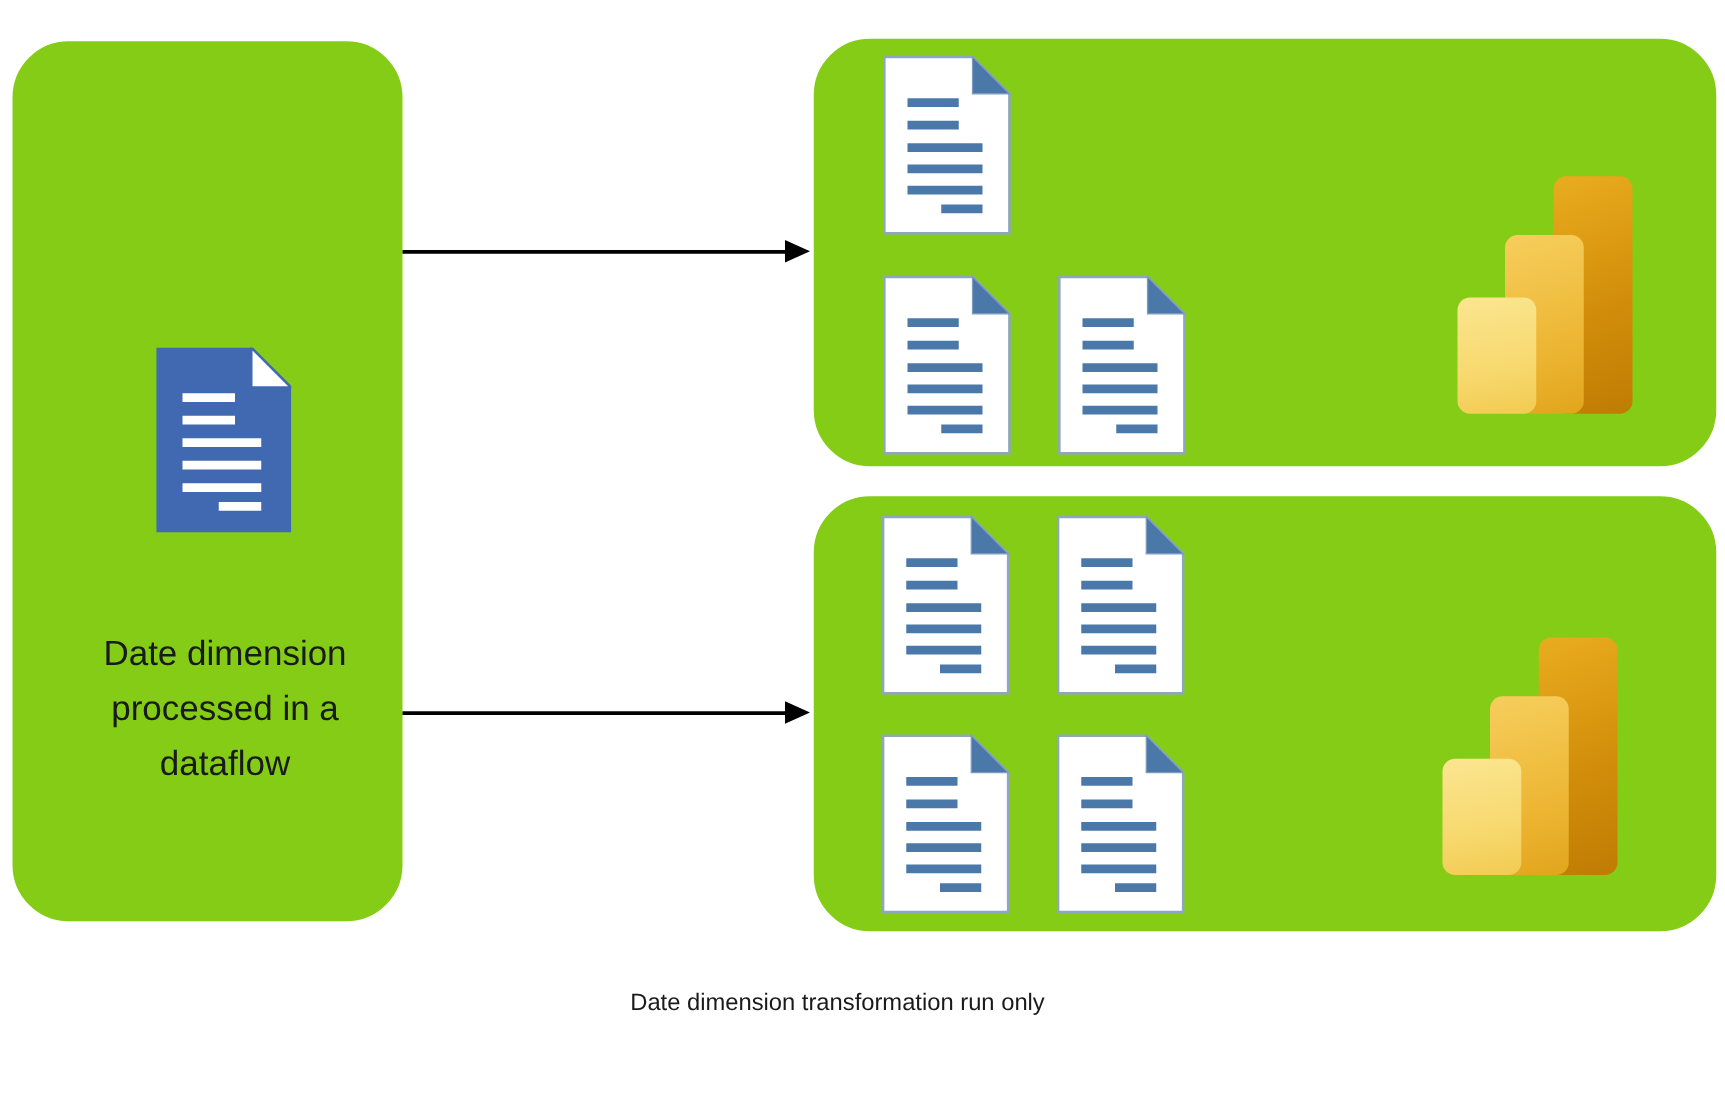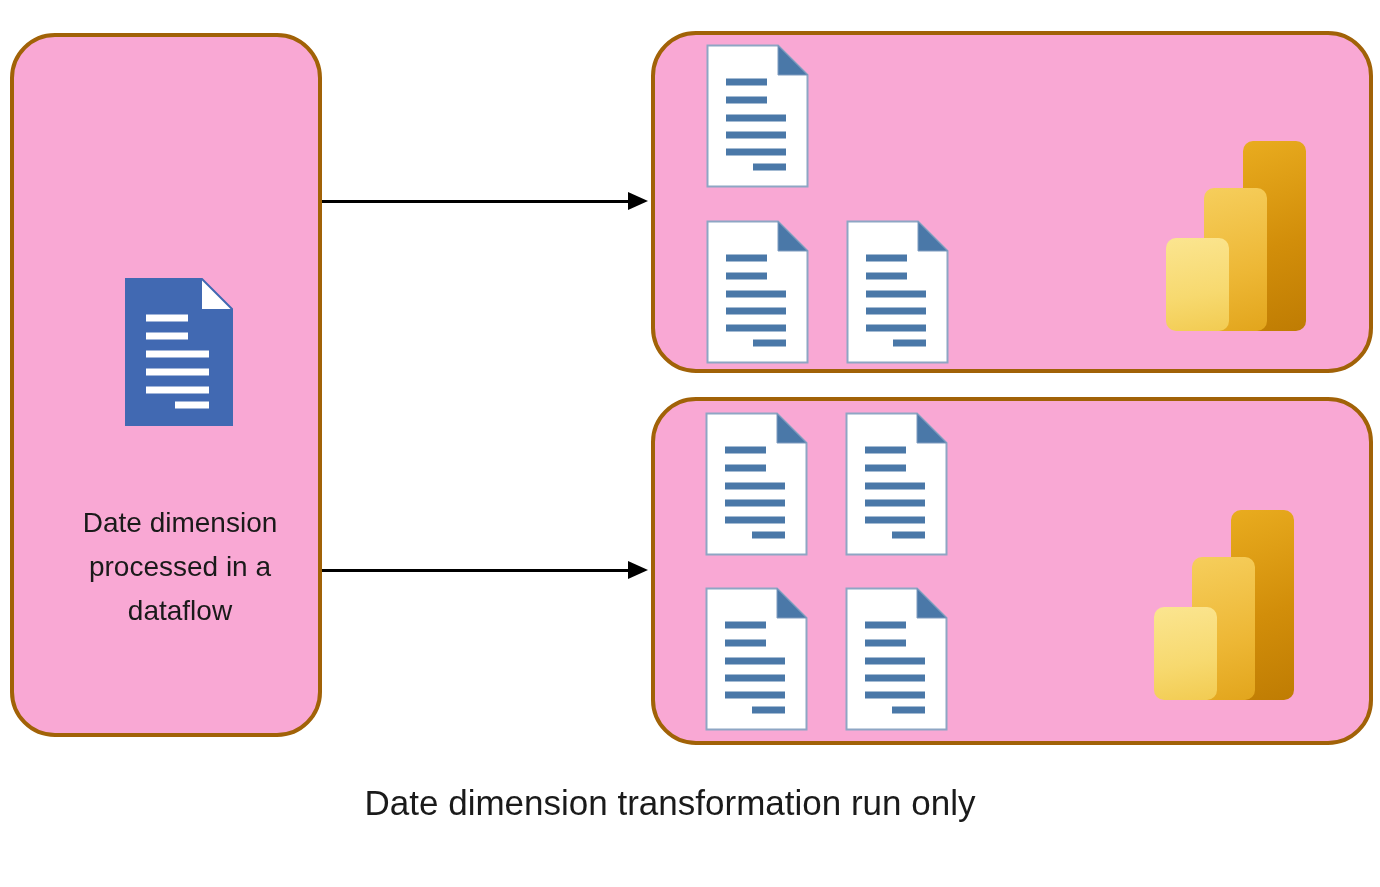--- a/index.html
+++ b/index.html
@@ -2,34 +2,34 @@
 <html><head>
 <meta charset="utf-8">
 <style>
   html,body{margin:0;padding:0;background:#fff;}
   .canvas{
     position:relative;width:1380px;height:887px;background:#fff;overflow:hidden;
     font-family:"Liberation Sans",sans-serif;color:#111;
   }
   .rbox{
     position:absolute;box-sizing:border-box;
-    border:4px solid #a16207;border-radius:45px;background:#f9a8d4;
+    border:4px solid #84cc16;border-radius:45px;background:#84cc16;
   }
   .left-box{left:10px;top:33px;width:312px;height:704px;}
   .sales-box{left:651px;top:31px;width:722px;height:342px;}
   .inventory-box{left:651px;top:397px;width:722px;height:348px;}
 
   .source-label{
     position:absolute;left:36px;top:464px;width:260px;
     text-align:center;font-size:28px;line-height:44px;color:#1a1a1a;
   }
 
   .caption{
     position:absolute;left:345px;top:780px;width:650px;
-    text-align:center;font-size:35px;line-height:46px;color:#1a1a1a;
+    text-align:center;font-size:19px;line-height:46px;color:#1a1a1a;
   }
 
   .arrow{position:absolute;height:3px;background:#000;}
   .arrow::after{
     content:"";position:absolute;right:-20px;top:-8px;width:0;height:0;
     border-left:20px solid #000;border-top:9.5px solid transparent;border-bottom:9.5px solid transparent;
   }
   .arrow-1{left:322px;top:200px;width:306px;}
   .arrow-2{left:322px;top:569px;width:306px;}
 

